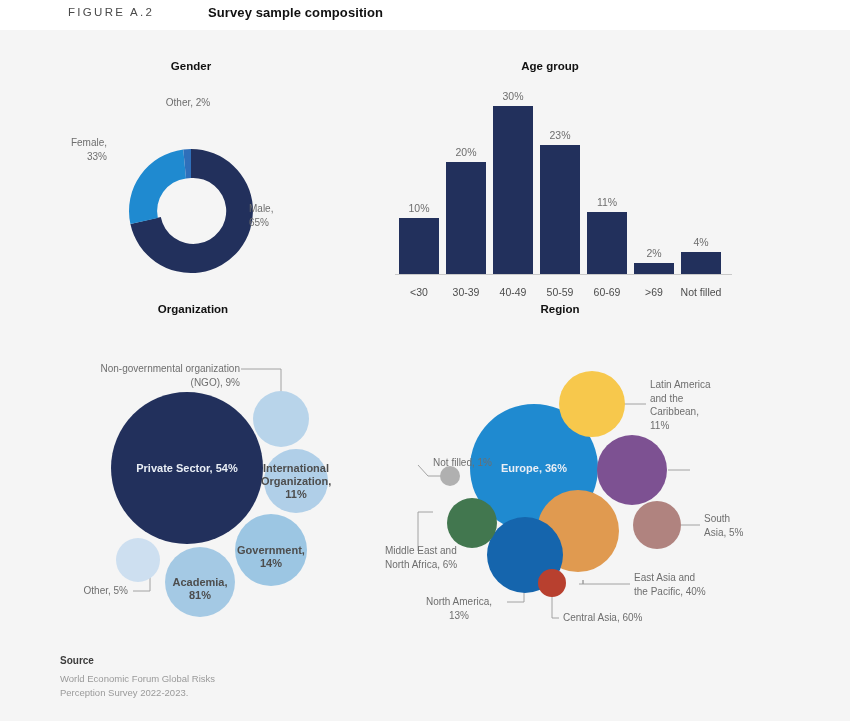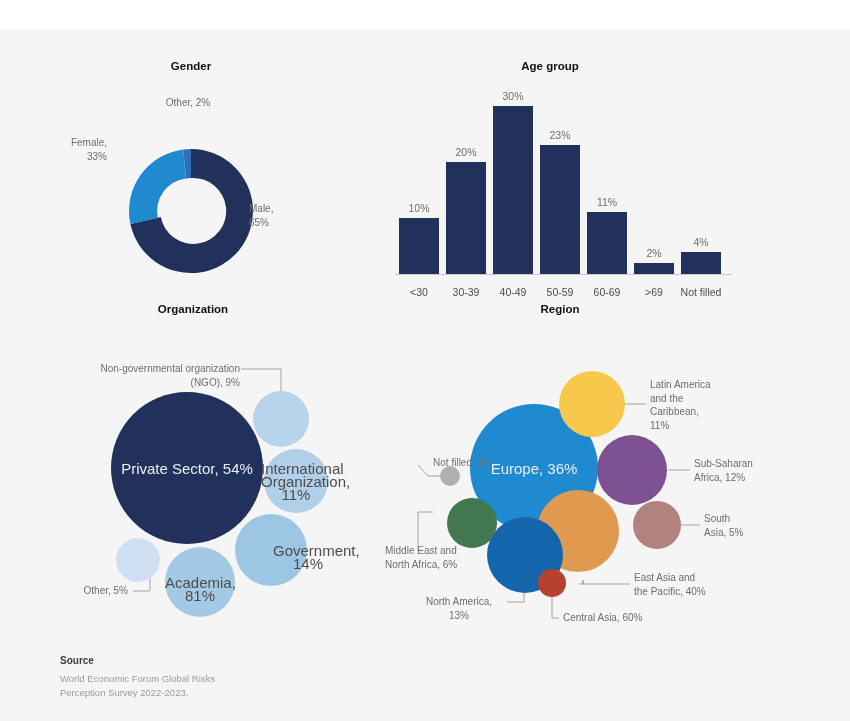--- a/index.html
+++ b/index.html
@@ -64,26 +64,27 @@
     position: absolute;
     font-size: 10px;
     color: #6e6e6e;
     line-height: 13.5px;
     white-space: pre-line;
   }
   .lbl.rt { text-align: right; }
   .lbl.ct { text-align: center; }
   .bubble-label {
     position: absolute;
-    font-size: 15px;
+    font-size: 11px;
     line-height: 13px;
     text-align: center;
     white-space: pre-line;
     color: #4d4d4d;
     pointer-events: none;
+    font-weight: bold;
   }
   .bubble-label.light { color: #e9eef5; }
   svg { display: block; overflow: visible; }
   .axis-line { stroke: #c9c9c9; stroke-width: 1; }
   .bar-value {
     position: absolute;
     font-size: 10.5px;
     color: #6e6e6e;
     text-align: center;
     white-space: nowrap;
@@ -108,20 +109,24 @@
     color: #9a9a9a;
     line-height: 14px;
     white-space: pre-line;
   }
 </style>
 </head>
 <body>
 
 <div id="page">
 
+  <div id="header">
+    <div id="figure-number">FIGURE A.2</div>
+    <div id="figure-title">Survey sample composition</div>
+  </div>
 
   <div id="canvas">
 
     <div class="panel" style="left:0px; top:0px; width:380px; height:250px;">
       <div class="panel-title" style="left:141px; top:30px; width:100px;">Gender</div>
 
       <svg width="380" height="250" style="position:absolute; left:0; top:0;">
 
         <path fill="#22305c" d="M 191 119
                  A 62 62 0 1 1 130.4 194.1
@@ -194,21 +199,21 @@
         <circle cx="296" cy="201" r="32" fill="#b0cfe8"></circle>
         <circle cx="271" cy="270" r="36" fill="#9cc6e3"></circle>
         <circle cx="200" cy="302" r="35" fill="#a4c9e4"></circle>
         <circle cx="138" cy="280" r="22" fill="#cddff0"></circle>
       </svg>
 
       <div class="bubble-label light" style="left:112px; top:182px; width:150px;">Private Sector, 54%</div>
       <div class="bubble-label" style="left:261px; top:182px; width:70px;">International
 Organization,
 11%</div>
-      <div class="bubble-label" style="left:236px; top:264px; width:70px;margin-left:37px;">Government,
+      <div class="bubble-label" style="left:236px; top:264px; width:70px;">Government,
 14%</div>
       <div class="bubble-label" style="left:165px; top:296px; width:70px;">Academia,
 81%</div>
       <div class="lbl rt" style="left:50px; top:82px; width:190px;">Non-governmental organization
 (NGO), 9%</div>
       <div class="lbl rt" style="left:25px; top:304px; width:103px;">Other, 5%</div>
     </div>
 
     <div class="panel" style="left:380px; top:250px; width:470px; height:340px;">
       <div class="panel-title" style="left:120px; top:23px; width:120px;">Region</div>
@@ -233,22 +238,20 @@
         <circle cx="277" cy="245" r="24" fill="#b0837f"></circle>
         <circle cx="172" cy="303" r="14" fill="#b8402f"></circle>
         <circle cx="70" cy="196" r="10" fill="#b0b0b0"></circle>
       </svg>
 
       <div class="bubble-label light" style="left:104px; top:182px; width:100px;">Europe, 36%</div>
       <div class="lbl" style="left:270px; top:98px; width:120px;">Latin America
 and the
 Caribbean,
 11%</div>
-      <div class="lbl" style="left:314px; top:177px; width:120px;">Sub-Saharan
-Africa, 12%</div>
       <div class="lbl" style="left:324px; top:232px; width:90px;">South
 Asia, 5%</div>
       <div class="lbl" style="left:254px; top:291px; width:130px;">East Asia and
 the Pacific, 40%</div>
       <div class="lbl" style="left:183px; top:331px; width:130px;">Central Asia, 60%</div>
       <div class="lbl ct" style="left:33px; top:315px; width:92px;">North America,
 13%</div>
       <div class="lbl" style="left:5px; top:264px; width:120px;">Middle East and
 North Africa, 6%</div>
       <div class="lbl rt" style="left:0px; top:176px; width:112px;">Not filled, 1%</div>

